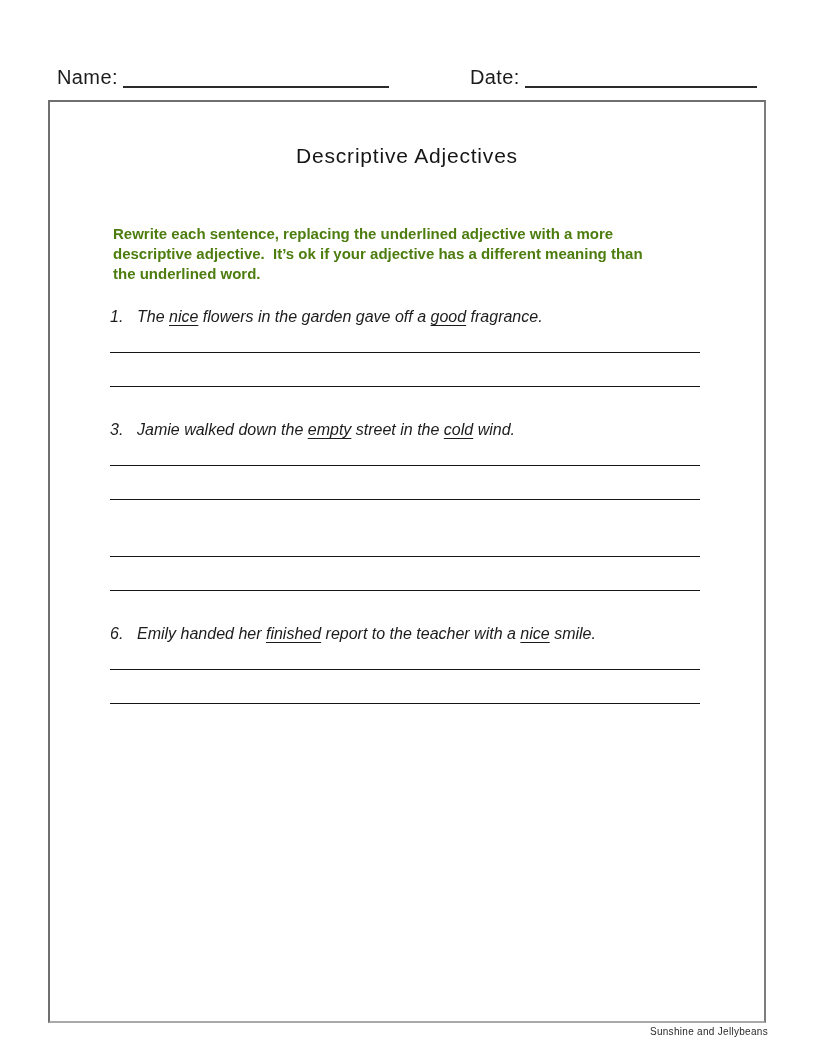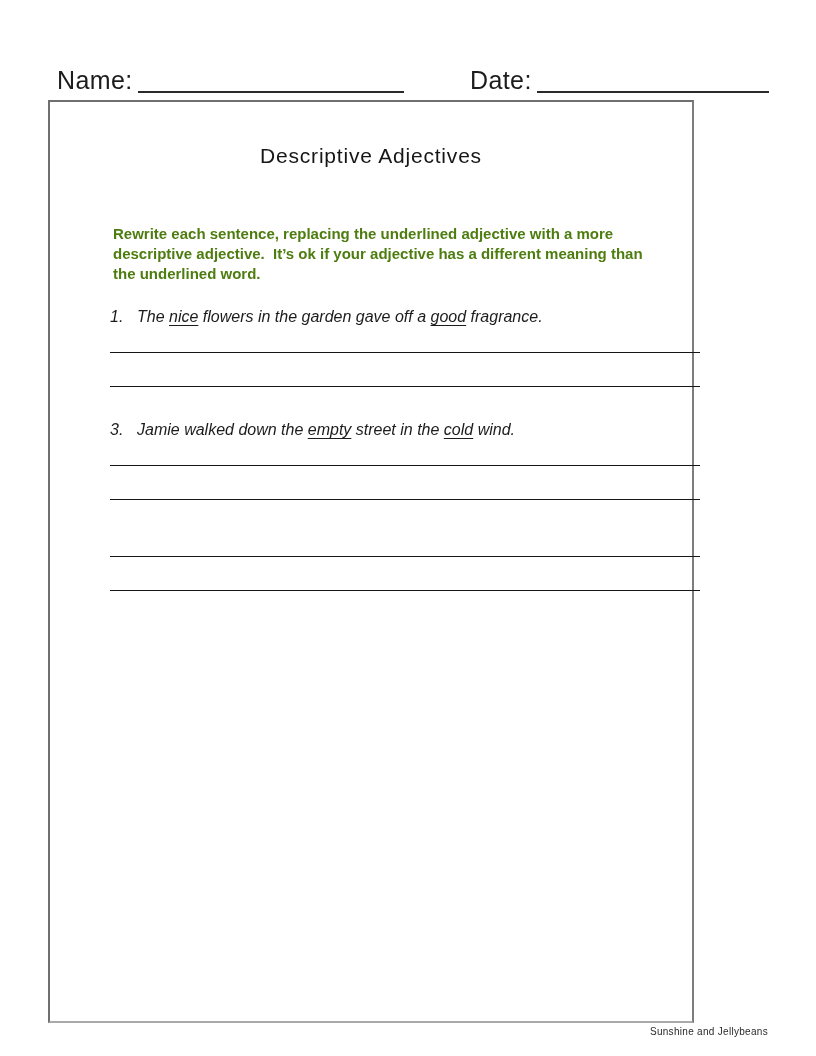--- a/index.html
+++ b/index.html
@@ -7,31 +7,31 @@
   body {
     width: 816px; height: 1056px;
     font-family: "Liberation Sans", "DejaVu Sans", sans-serif;
     color: #1c1c1c;
     position: relative;
     overflow: hidden;
   }
   .page { position: relative; width: 816px; height: 1056px; background: #ffffff; }
 
   
-  .hdr-field { position: absolute; top: 66px; font-size: 25px; letter-spacing: 0.4px; white-space: nowrap; }
+  .hdr-field { position: absolute; top: 66px; font-size: 20px; letter-spacing: 0.4px; white-space: nowrap; }
   .hdr-name { left: 57px; }
   .hdr-date { left: 470px; }
   .fill-line { display: inline-block; border-bottom: 2px solid #2a2a2a; height: 21px; vertical-align: -4px; margin-left: 5px; }
   .name-line { width: 266px; }
   .date-line { width: 232px; }
 
   
   .frame {
     position: absolute; left: 48px; top: 100px;
-    width: 646px; height: 923px;
+    width: 718px; height: 923px;
     background: #ffffff;
     border: 2px solid #6f6f6f;
     border-bottom-color: #a9a9a9;
     border-right-color: #7d7d7d;
   }
   .title {
     position: absolute; top: 42px; left: 0; right: 0;
     text-align: center;
     font-size: 21px; font-weight: 400; letter-spacing: 0.8px;
     color: #161616;
@@ -82,18 +82,23 @@
         </div>
         <div class="question">
           <div class="sentence"><span class="q-num">3.</span><span>Jamie walked down the </span><span class="u-word">empty</span><span> street in the </span><span class="u-word">cold</span><span> wind.</span></div>
           <div class="answer-line first"></div>
           <div class="answer-line second"></div>
         </div>
         <div class="question">
           <div class="answer-line first"></div>
           <div class="answer-line second"></div>
         </div>
+        <div class="question">
+          <div class="sentence"><span class="q-num">6.</span><span>Emily handed her </span><span class="u-word">finished</span><span> report to the teacher with a </span><span class="u-word">nice</span><span> smile.</span></div>
+          <div class="answer-line first"></div>
+          <div class="answer-line second"></div>
+        </div>
       </div>
   </div>
 
   <div class="credit">Sunshine and Jellybeans</div>
 
 </div>
 
 </body></html>

